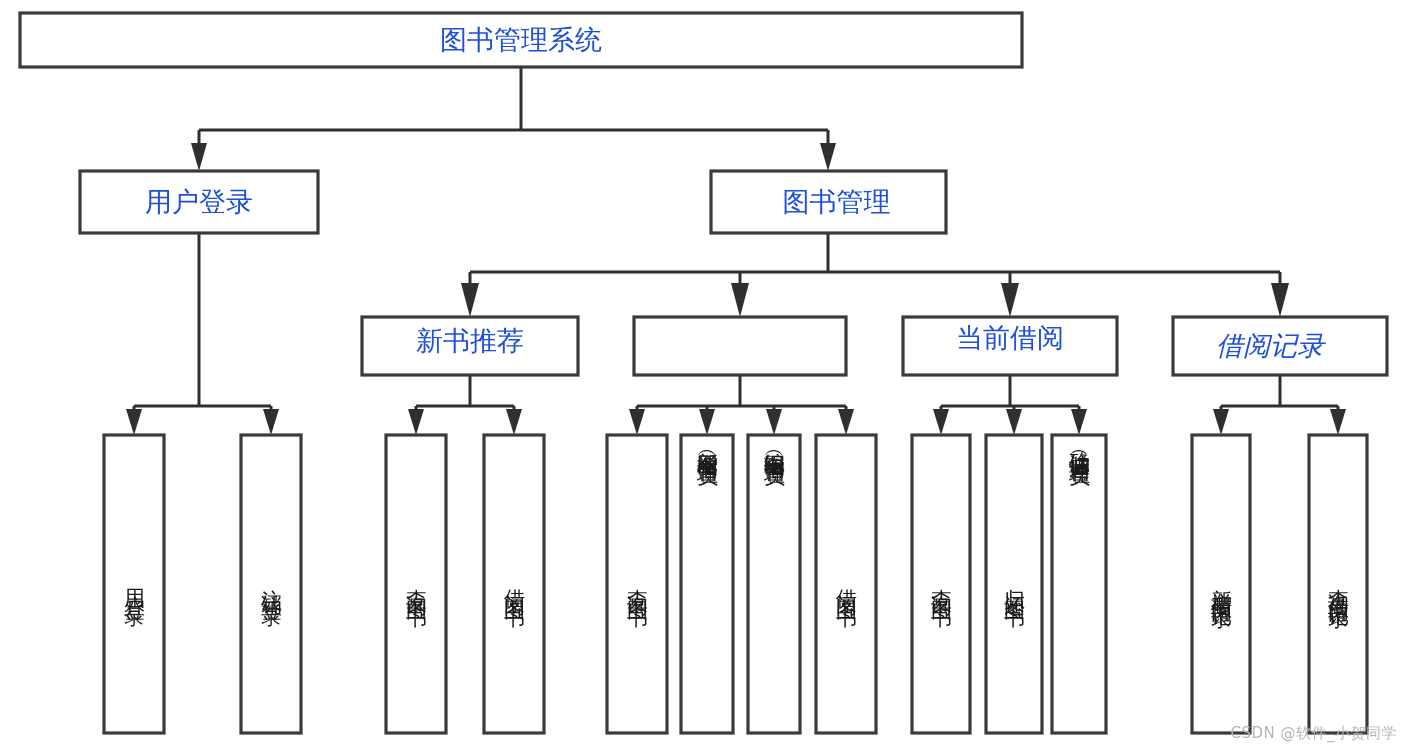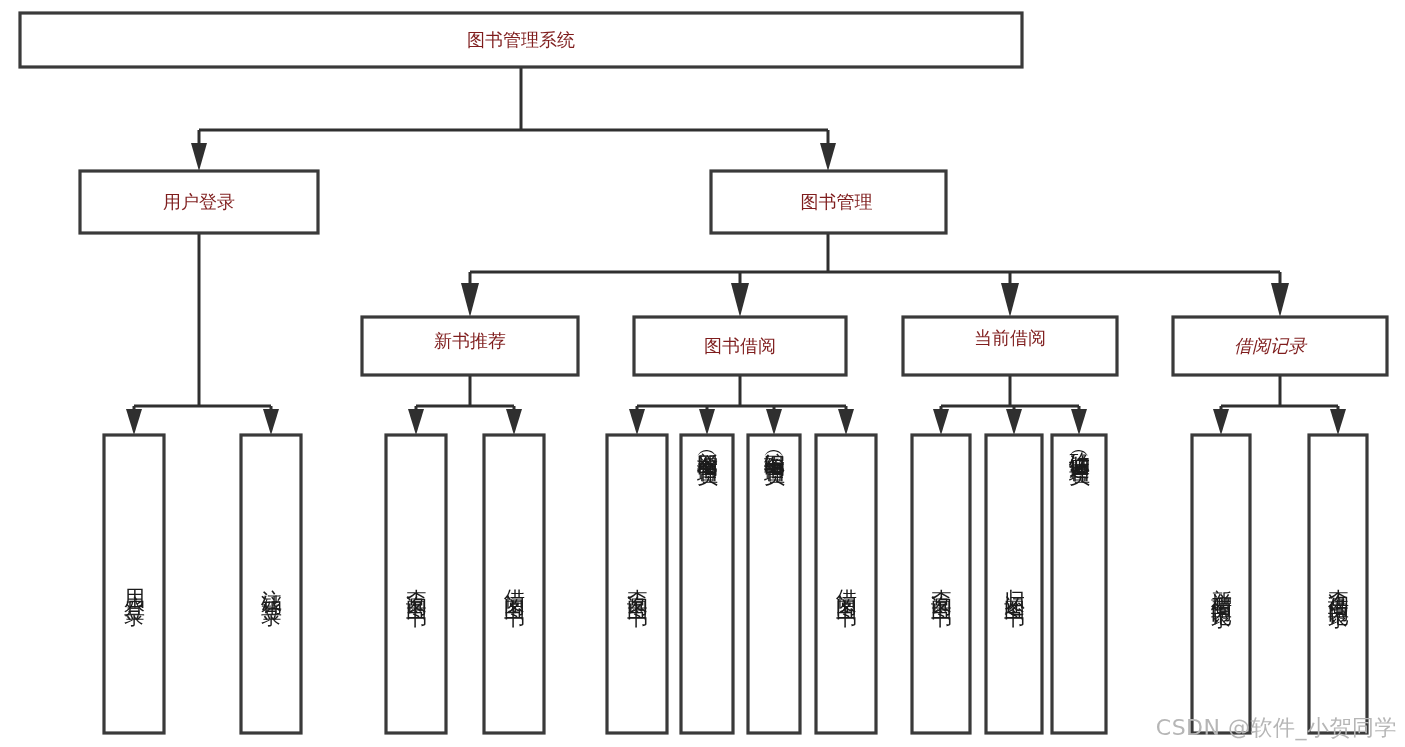--- a/index.html
+++ b/index.html
@@ -28,26 +28,26 @@
     color:#1b1b1b;
     white-space:nowrap;
   }
   .hlabel-wrap{
     position:absolute;
     display:flex;align-items:center;justify-content:center;
     pointer-events:none;
   }
   .htext{
     font-family:"DejaVu Sans","Liberation Sans",sans-serif;
-    font-size:18px;color:#7f1d1d;white-space:nowrap;
+    font-size:27px;color:#1d4ed8;white-space:nowrap;
   }
   #watermark{
     position:absolute;right:8px;bottom:4px;
     font-family:"DejaVu Sans","Liberation Sans",sans-serif;
-    font-size:22px;color:#b6b6b6;letter-spacing:0.5px;
+    font-size:15px;color:#b6b6b6;letter-spacing:0.5px;
     user-select:none;
   }
 </style>
 </head>
 <body>
 
 <div id="diagram-root">
 
   <svg id="tree-svg" viewBox="0 0 1405 747">
     <defs></defs>
@@ -148,23 +148,20 @@
   <div class="hlabel-wrap" style="left:80px;top:171px;width:238px;height:62px;">
     <span class="htext">用户登录</span>
   </div>
   <div class="hlabel-wrap" style="left:711px;top:171px;width:251px;height:62px;">
     <span class="htext">图书管理</span>
   </div>
 
   <div class="hlabel-wrap" style="left:362px;top:317px;width:216px;height:48px;">
     <span class="htext">新书推荐</span>
   </div>
-  <div class="hlabel-wrap" style="left:634px;top:317px;width:212px;height:58px;">
-    <span class="htext">图书借阅</span>
-  </div>
   <div class="hlabel-wrap" style="left:903px;top:317px;width:214px;height:42px;">
     <span class="htext">当前借阅</span>
   </div>
   <div class="hlabel-wrap" style="left:1173px;top:317px;width:194px;height:58px;font-style:italic;">
     <span class="htext">借阅记录</span>
   </div>
 
   <div class="vlabel-wrap" style="left:104px;top:435px;width:60px;height:298px;">
     <span class="vtext">用户登录</span>
   </div>

